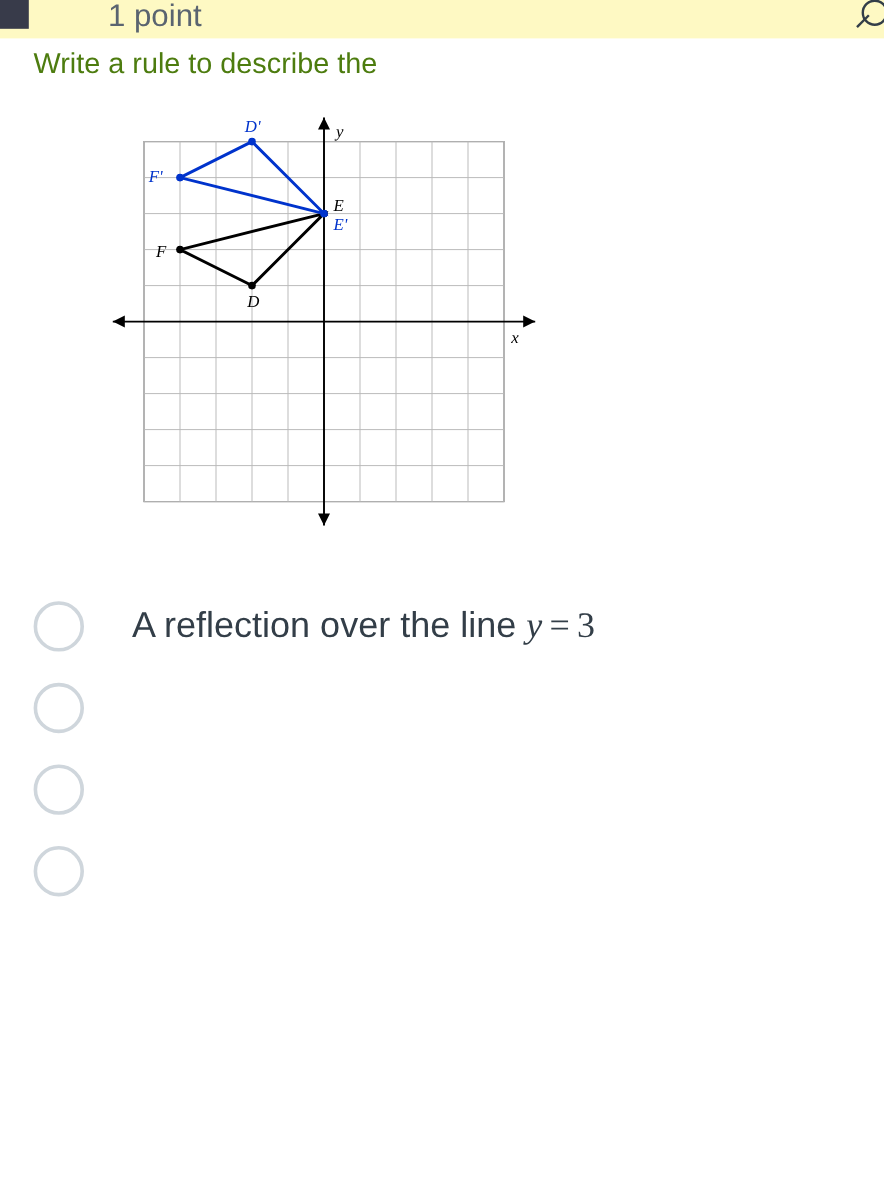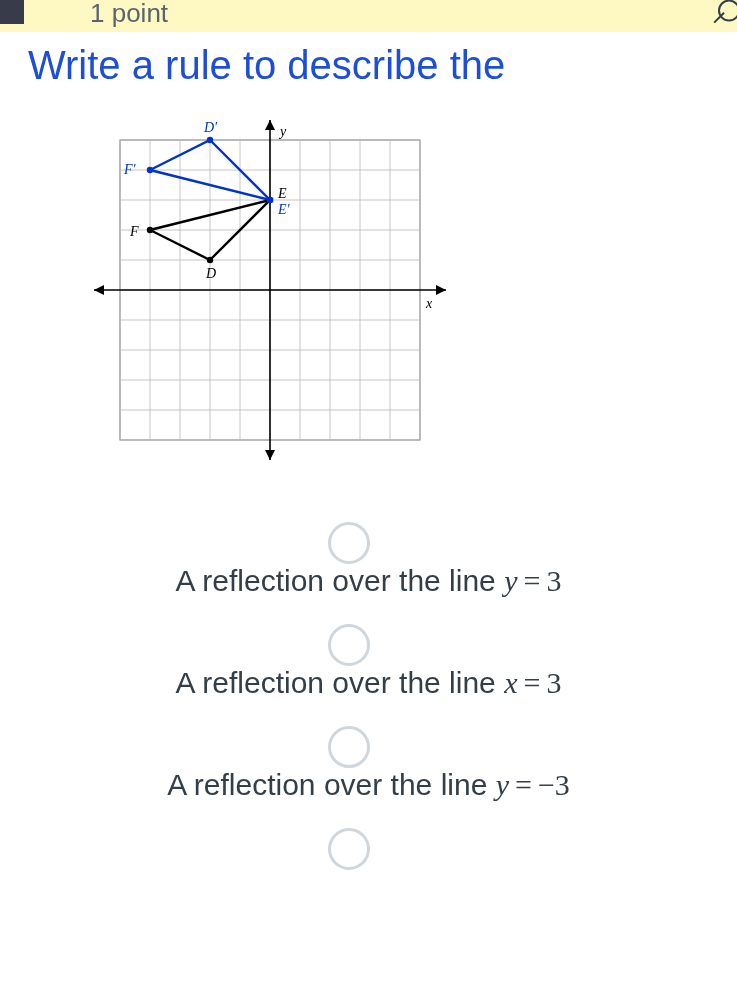--- a/index.html
+++ b/index.html
@@ -54,38 +54,37 @@
   }
   .pin-icon::after {
     content: "";
     display: block;
     width: 2px; height: 14px;
     background: #333e48;
     position: absolute;
     left: 14px; top: 22px;
   }
   .question {
-    font-size: 40px;
+    font-size: 24px;
     line-height: 1.35;
-    color: #1d4ed8;
+    color: #4d7c0f;
     margin: 6px 0 18px 0;
   }
   .graph-box {
     margin-left: 42px;
     margin-bottom: 28px;
   }
   .options {
     margin-top: 12px;
   }
   .option {
     display: flex;
     align-items: center;
     margin: 12px 0 26px 0;
     cursor: pointer;
-    flex-direction: column;
   }
   .radio {
     width: 42px; height: 42px;
     border: 3px solid #cfd6dc;
     border-radius: 50%;
     flex: 0 0 42px;
     margin-right: 40px;
     background: #fff;
   }
   .option-text {
@@ -164,27 +163,21 @@
 
   <div class="options">
     <div class="option">
       <div class="radio"></div>
       <div class="option-text">
         <span>A reflection over the line </span><span class="mi">y</span><span class="meq">=</span><span class="mn">3</span>
       </div>
     </div>
     <div class="option">
       <div class="radio"></div>
-      <div class="option-text">
-        <span>A reflection over the line </span><span class="mi">x</span><span class="meq">=</span><span class="mn">3</span>
-      </div>
     </div>
     <div class="option">
       <div class="radio"></div>
-      <div class="option-text">
-        <span>A reflection over the line </span><span class="mi">y</span><span class="meq">=</span><span class="mn">−3</span>
-      </div>
     </div>
     <div class="option">
       <div class="radio"></div>
     </div>
   </div>
 </div>
 
 </body></html>

